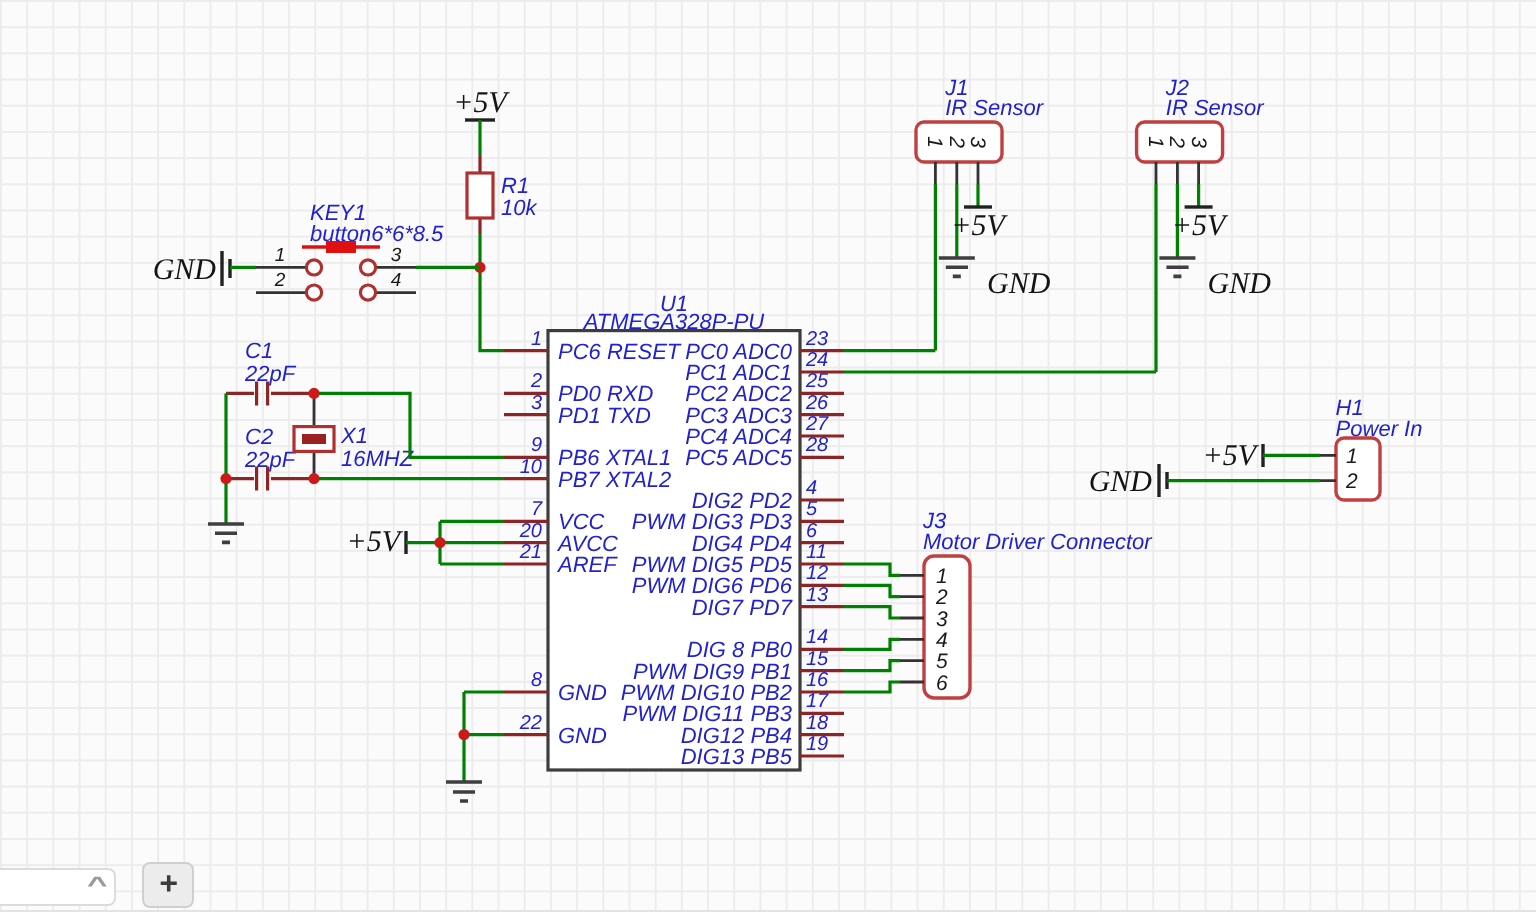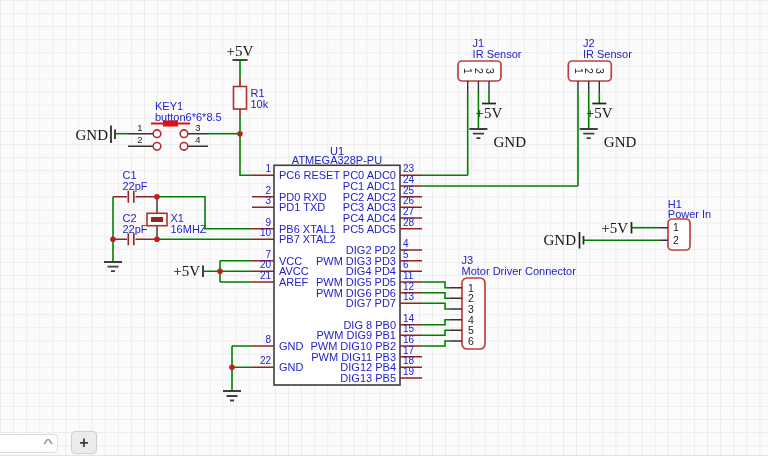--- a/index.html
+++ b/index.html
@@ -4,20 +4,21 @@
 <style>
   html,body{margin:0;padding:0;}
   body{width:768px;height:462px;overflow:hidden;font-family:"Liberation Sans",sans-serif;}
   .canvas{
     position:relative;width:768px;height:462px;
     background-color:#fbfbfb;
     background-image:
       linear-gradient(to right,#ececec 1px,transparent 1px),
       linear-gradient(to bottom,#ececec 1px,transparent 1px);
     background-size:13.1px 13.1px;
+    font-style:italic;
   }
   svg{position:absolute;left:0;top:0;}
   text{font-family:"Liberation Sans",sans-serif;}
   .b{fill:#2222cc;font-size:11px;}
   .num{fill:#2222cc;font-size:10px;}
   .nf{fill:#141414;font-size:15px;font-family:"Liberation Serif",serif;}
   .pk{fill:#1a1a1a;font-size:9.5px;}
   .cn{fill:#1a1a1a;font-size:10.5px;}
   .w{stroke:#008000;stroke-width:1.6;fill:none;}
   .lead{stroke:#8c2626;stroke-width:1.6;fill:none;}

